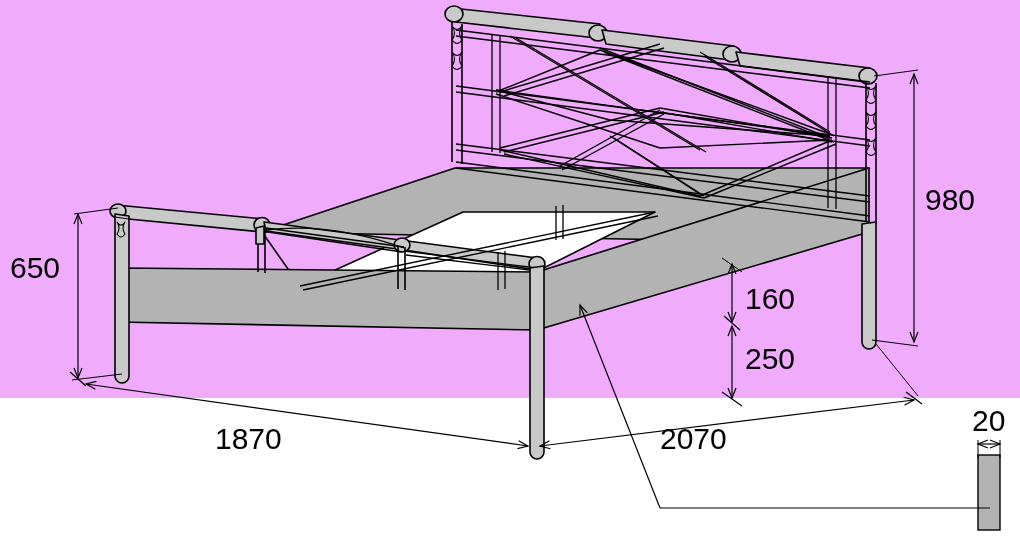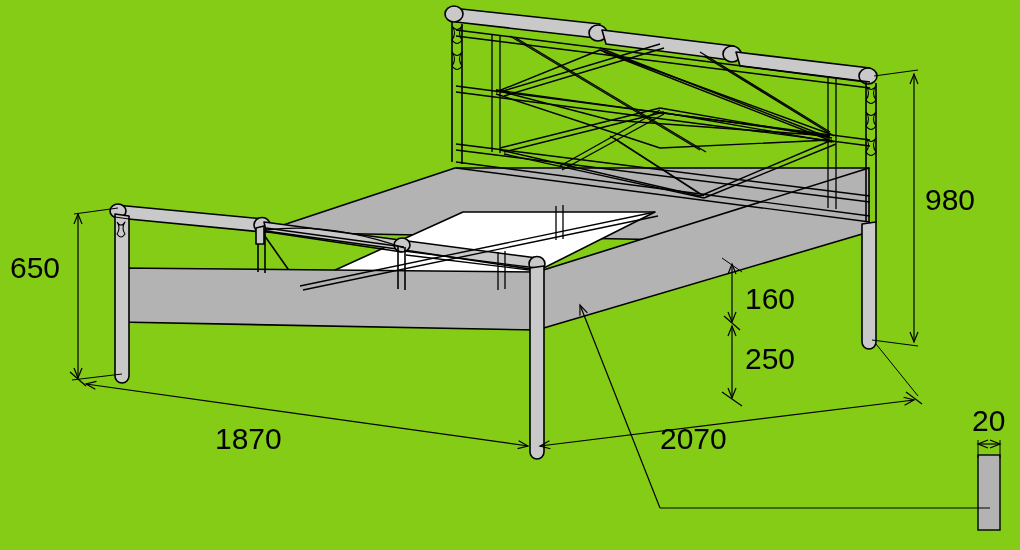--- a/index.html
+++ b/index.html
@@ -1,18 +1,18 @@
 <!DOCTYPE html>
 <html><head>
 <meta charset="utf-8">
 <style>
   html,body{margin:0;padding:0;background:#ffffff;}
   body{width:1020px;height:550px;overflow:hidden;
        font-family:"Liberation Sans", sans-serif;}
-  #stage{position:relative;width:1020px;height:550px;background:#84cc16;}
+  #stage{position:relative;width:1020px;height:398px;background:#f0abfc;}
   svg{display:block;}
   .dimtext{font-family:"Liberation Sans", sans-serif;font-size:30px;fill:#000;}
 </style>
 </head>
 <body>
 
 <div id="stage">
 <svg width="1020" height="550" viewBox="0 0 1020 550" xmlns="http://www.w3.org/2000/svg">
 
   <defs>

